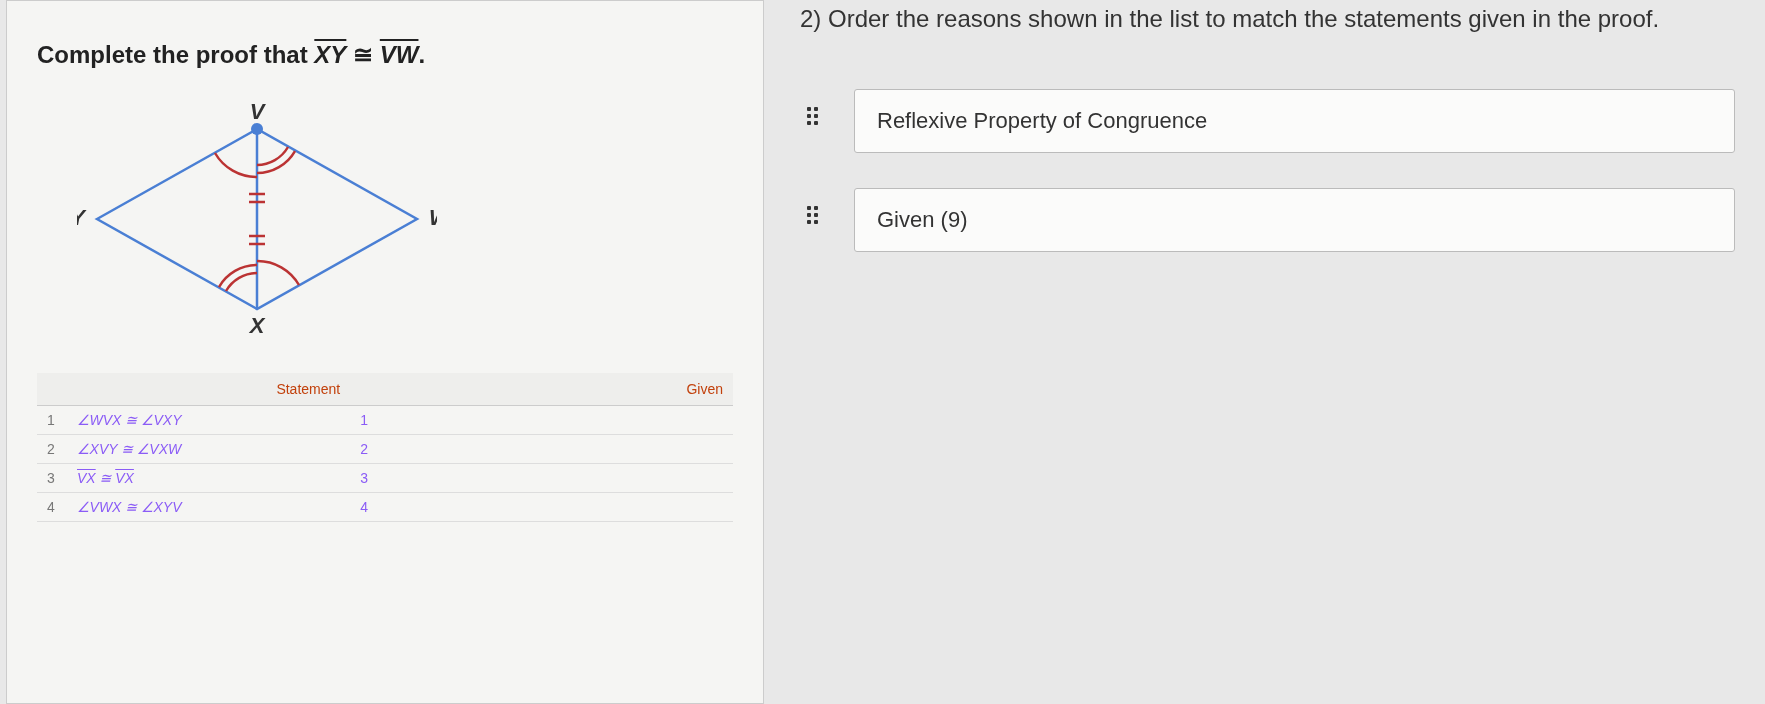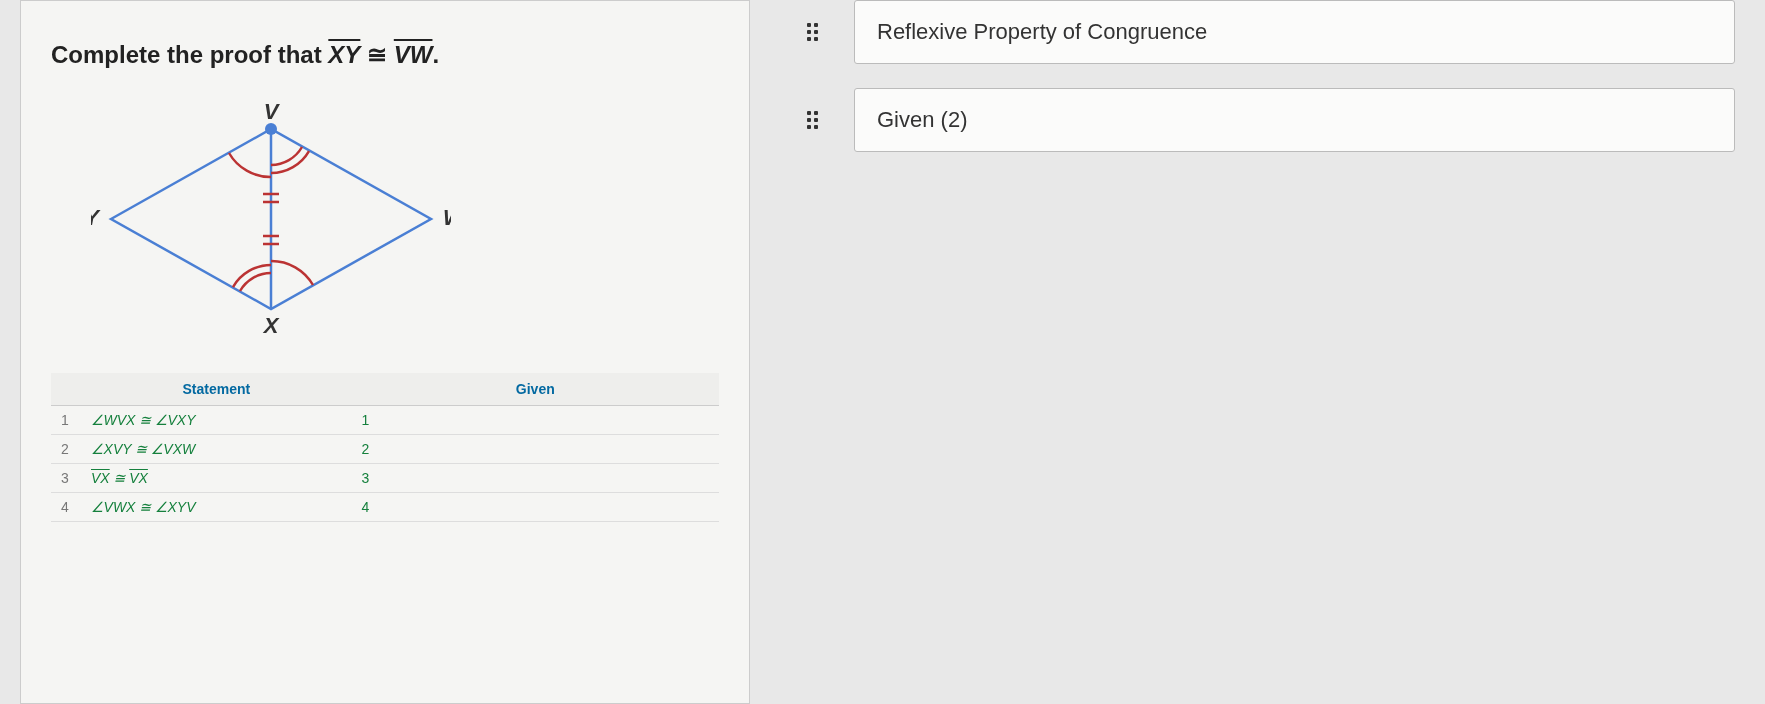--- a/index.html
+++ b/index.html
@@ -14,21 +14,21 @@
       width: 770px;
       padding: 0;
       position: relative;
     }
     .right-panel {
       flex: 1;
       padding: 0 30px 20px 30px;
     }
     .proof-card {
       background: #f5f5f3;
-      margin: 0 20px;
+      margin: 0 6px;
       border: 1px solid #ccc;
       padding: 40px 30px 0 30px;
       height: 100%;
     }
     .prompt {
       font-size: 24px;
       font-weight: bold;
       color: #222;
       margin-bottom: 30px;
     }
@@ -36,31 +36,31 @@
       width: 360px;
       height: 240px;
       margin: 0 0 30px 40px;
     }
     .proof-table {
       width: 100%;
       border-collapse: collapse;
       font-size: 14px;
     }
     .proof-table th {
-      text-align: center;
+      text-align: right;
       padding: 8px 10px;
-      font-weight: bold;
-      color: #0369a1;
+      font-weight: normal;
+      color: #c2410c;
       border-bottom: 1px solid #ccc;
       background: #eeeeec;
     }
     .proof-table td {
       padding: 6px 10px;
       border-bottom: 1px solid #ddd;
-      color: #15803d;
+      color: #8b5cf6;
       font-style: italic;
       font-size: 14px;
     }
     .proof-table td.num {
       width: 30px;
       font-style: normal;
       color: #777;
     }
     .proof-table td.reason {
       font-style: normal;
@@ -100,20 +100,21 @@
       width: 4px; height: 4px; background: #333; border-radius: 1px;
     }
     .reason-box {
       flex: 1;
       background: #fbfbfa;
       border: 1px solid #bbb;
       border-radius: 3px;
       padding: 18px 22px;
       font-size: 22px;
       color: #333;
+      margin-top: 11px;
     }
     .overline { text-decoration: overline; font-style: italic; }
   </style>
 </head>
 <body>
 
 <div class="left-panel">
   <div class="proof-card">
     <div class="prompt">
       <span>Complete the proof that </span><span class="overline">XY</span><span> ≅ </span><span class="overline">VW</span><span>.</span>
@@ -175,20 +176,21 @@
           <td class="num">4</td>
           <td>∠VWX ≅ ∠XYV</td>
           <td class="reason">4</td>
         </tr>
       </tbody>
     </table>
   </div>
 </div>
 
 <div class="right-panel">
+  <div class="question-text">2) Order the reasons shown in the list to match the statements given in the proof.</div>
 
   <div class="reason-row">
     <div class="drag-handle">
       <div class="drag-dots">
           <span></span>
           <span></span>
           <span></span>
           <span></span>
           <span></span>
           <span></span>
@@ -201,17 +203,17 @@
     <div class="drag-handle">
       <div class="drag-dots">
           <span></span>
           <span></span>
           <span></span>
           <span></span>
           <span></span>
           <span></span>
         </div>
     </div>
-    <div class="reason-box">Given (2)</div>
+    <div class="reason-box">Given (9)</div>
   </div>
 
 
 </div>
 
 </body></html>

